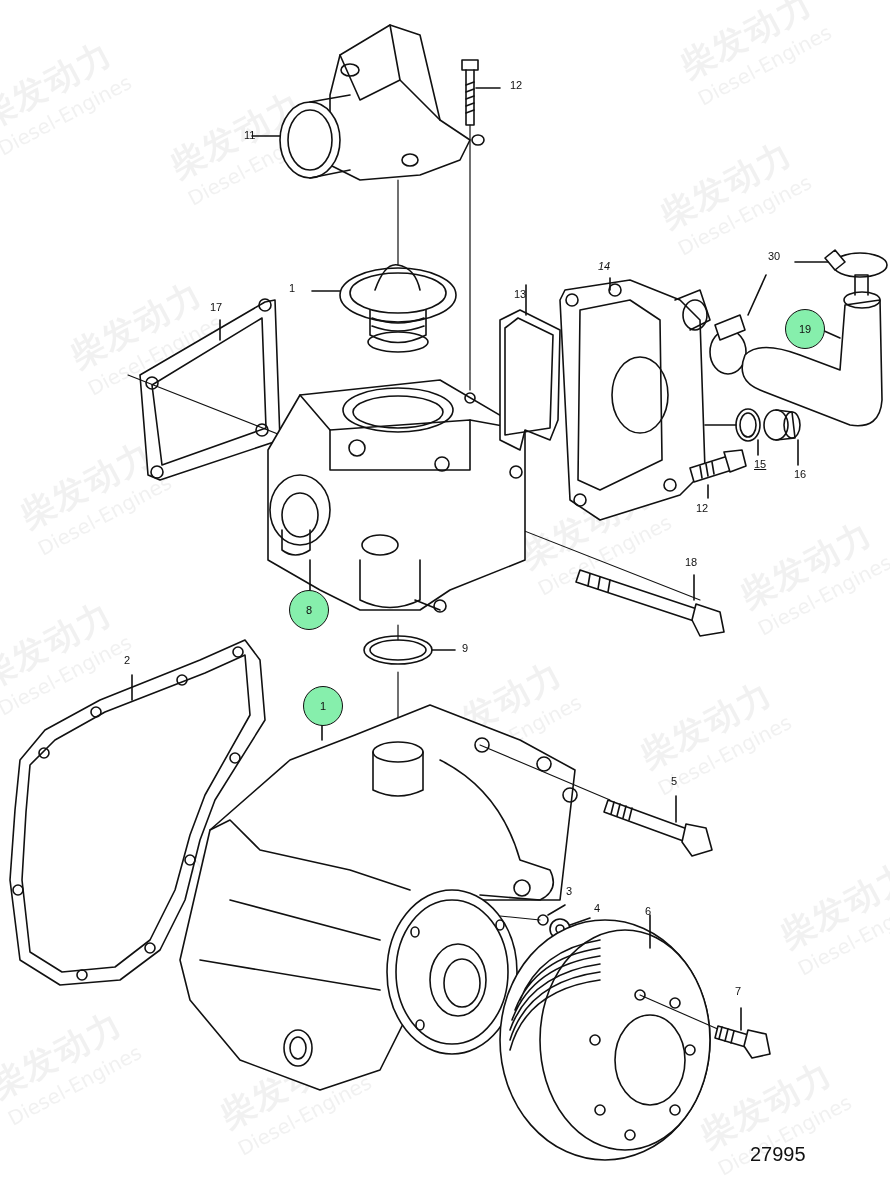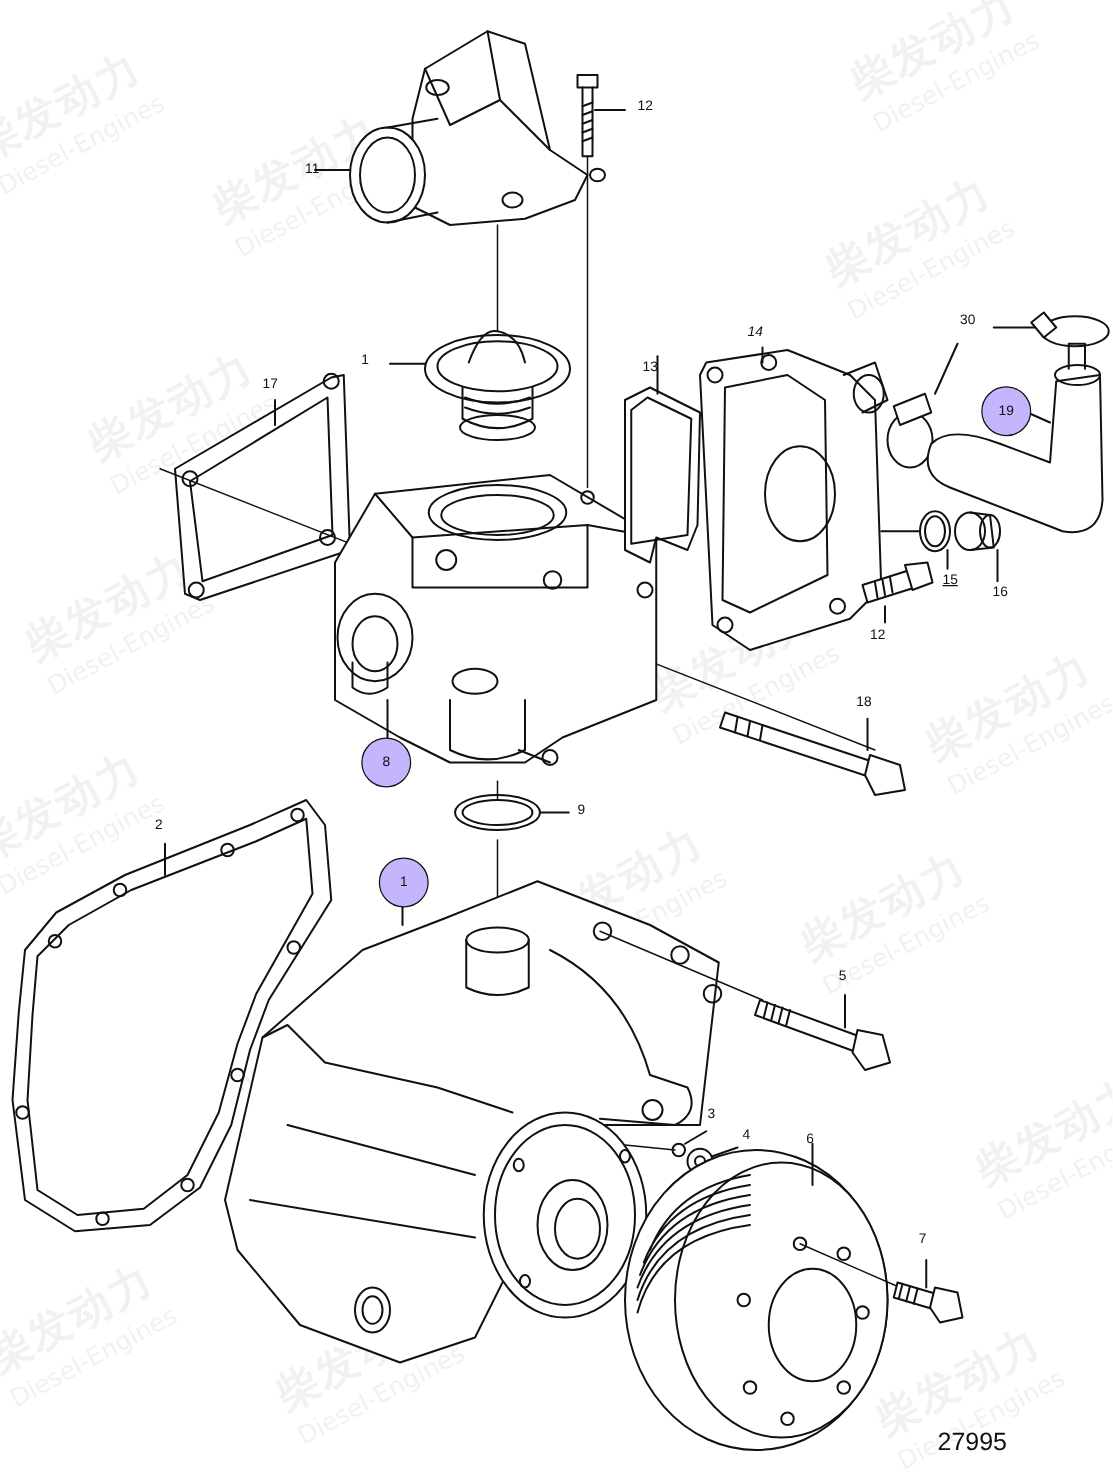--- a/index.html
+++ b/index.html
@@ -1,19 +1,19 @@
 <!DOCTYPE html>
 <html><head>
 <meta charset="utf-8">
 <style>
   html, body { margin: 0; padding: 0; background: #ffffff; }
   .canvas { position: relative; width: 890px; height: 1181px; background: #fff; overflow: hidden; font-family: "Liberation Sans", sans-serif; }
   svg.art { position: absolute; left: 0; top: 0; }
   .callout { position: absolute; font-size: 11px; color: #111; font-family: "Liberation Sans", sans-serif; line-height: 1; }
-  .callout.circled { width: 38px; height: 38px; border: 1.3px solid #111; border-radius: 50%; display: flex; align-items: center; justify-content: center; background: #c4b5fd; }
+  .callout.circled { width: 38px; height: 38px; border: 1.3px solid #111; border-radius: 50%; display: flex; align-items: center; justify-content: center; background: #86efac; }
   .wm { position: absolute; color: rgba(180,180,180,0.18); font-family: "DejaVu Sans", sans-serif; font-weight: bold; transform: rotate(-28deg); white-space: nowrap; pointer-events: none; }
   .wm .cn { font-size: 34px; display: block; letter-spacing: 2px; }
   .wm .en { font-size: 20px; display: block; font-weight: normal; }
   .refno { position: absolute; left: 750px; top: 1143px; font-size: 20px; color: #111; }
 </style>
 </head>
 <body>
 
 <div class="canvas">
 

